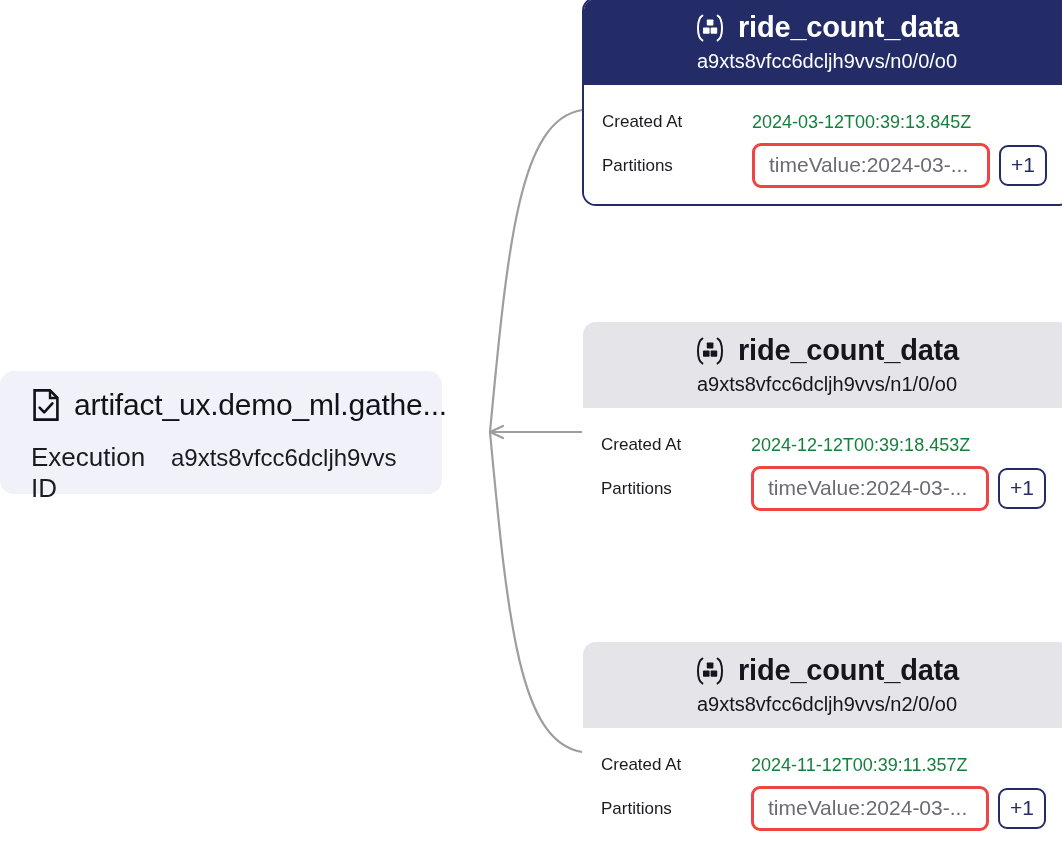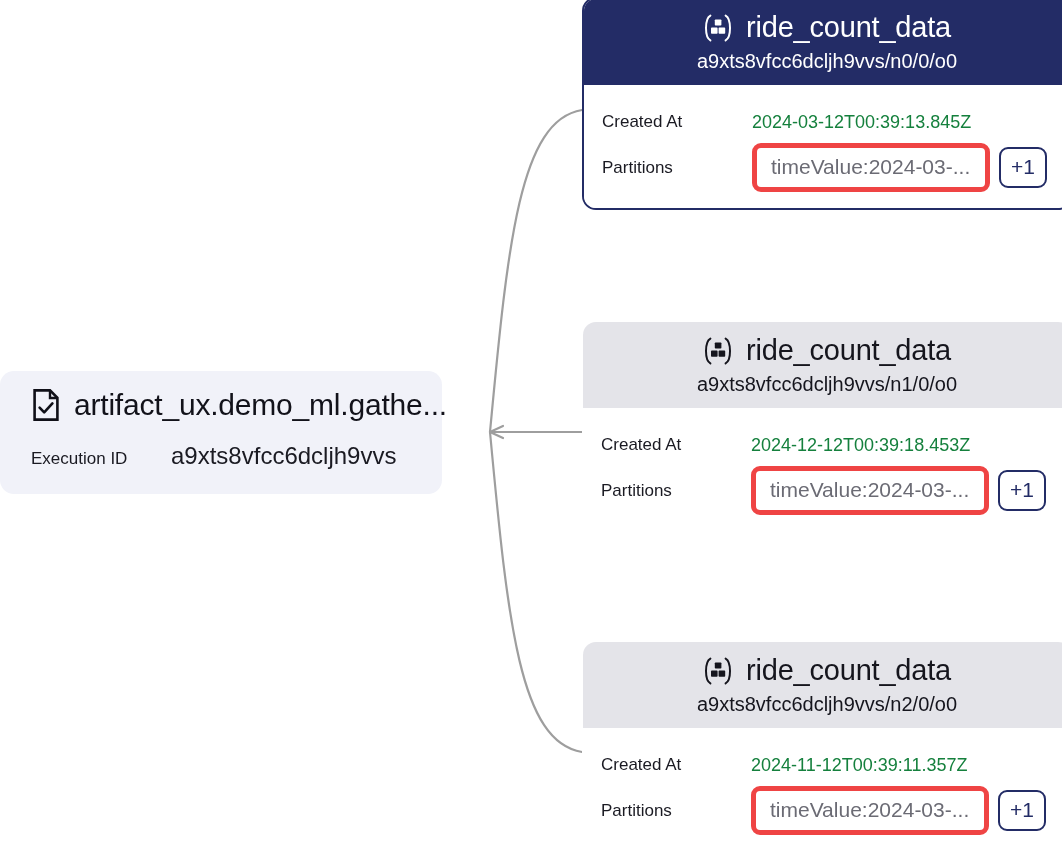--- a/index.html
+++ b/index.html
@@ -64,21 +64,21 @@
     letter-spacing: -0.2px;
     white-space: nowrap;
     line-height: 1;
   }
   #execution-node .exec-meta-row {
     display: flex;
     align-items: baseline;
     padding: 21px 0 0 31px;
   }
   #execution-node .exec-meta-label {
-    font-size: 17px;
+    font-size: 26px;
     color: #1a1a22;
     width: 140px;
     flex: 0 0 auto;
   }
   #execution-node .exec-meta-value {
     font-size: 24px;
     color: #1a1a22;
     white-space: nowrap;
   }
 
@@ -121,20 +121,21 @@
     width: 30px;
     height: 28px;
     flex: 0 0 auto;
     display: block;
   }
   .asset-name {
     font-size: 29px;
     letter-spacing: -0.2px;
     line-height: 1;
     white-space: nowrap;
+    font-weight: bold;
   }
   .asset-card.selected .asset-name { color: #ffffff; }
   .asset-card.plain .asset-name { color: #15151d; }
 
   .asset-path {
     margin-top: 9px;
     font-size: 20px;
     line-height: 1;
     white-space: nowrap;
   }
@@ -164,21 +165,21 @@
   }
   .partitions-row {
     margin-top: 2px;
   }
   .partition-chips {
     display: flex;
     align-items: center;
     gap: 9px;
   }
   .partition-chip {
-    border: 5px solid #ef4444;
+    border: 3px solid #ef4444;
     border-radius: 9px;
     padding: 7px 14px 8px 14px;
     font-size: 21px;
     color: #6b6b74;
     background: #ffffff;
     max-width: 238px;
     overflow: hidden;
     white-space: nowrap;
     box-sizing: border-box;
     min-width: 238px;

